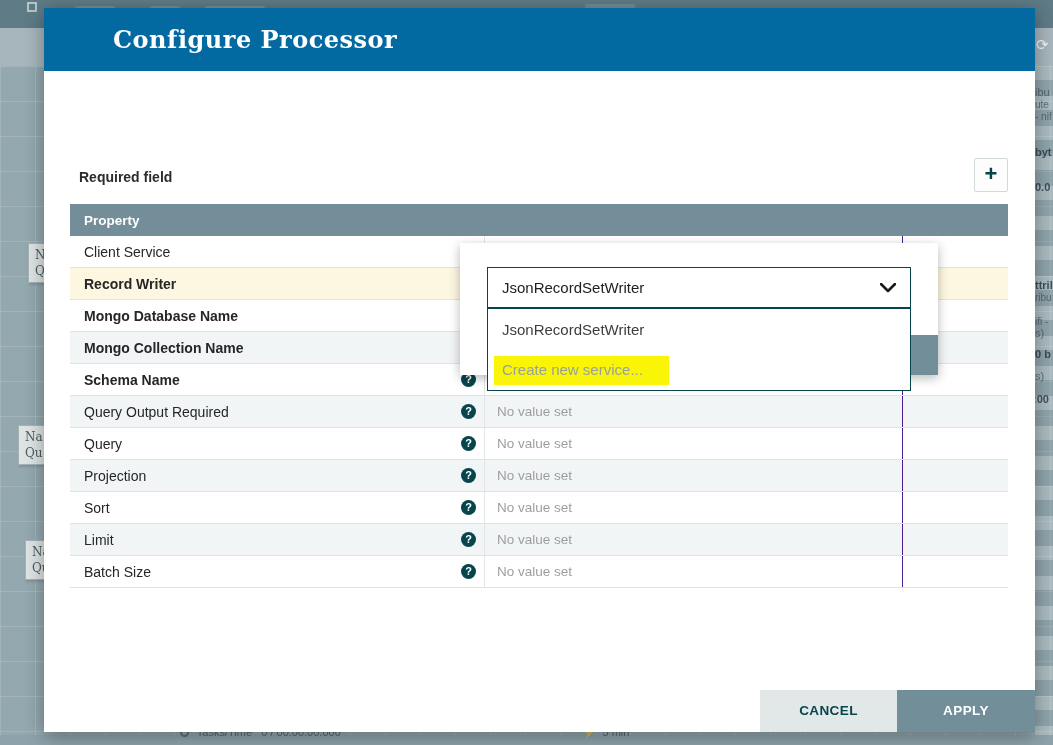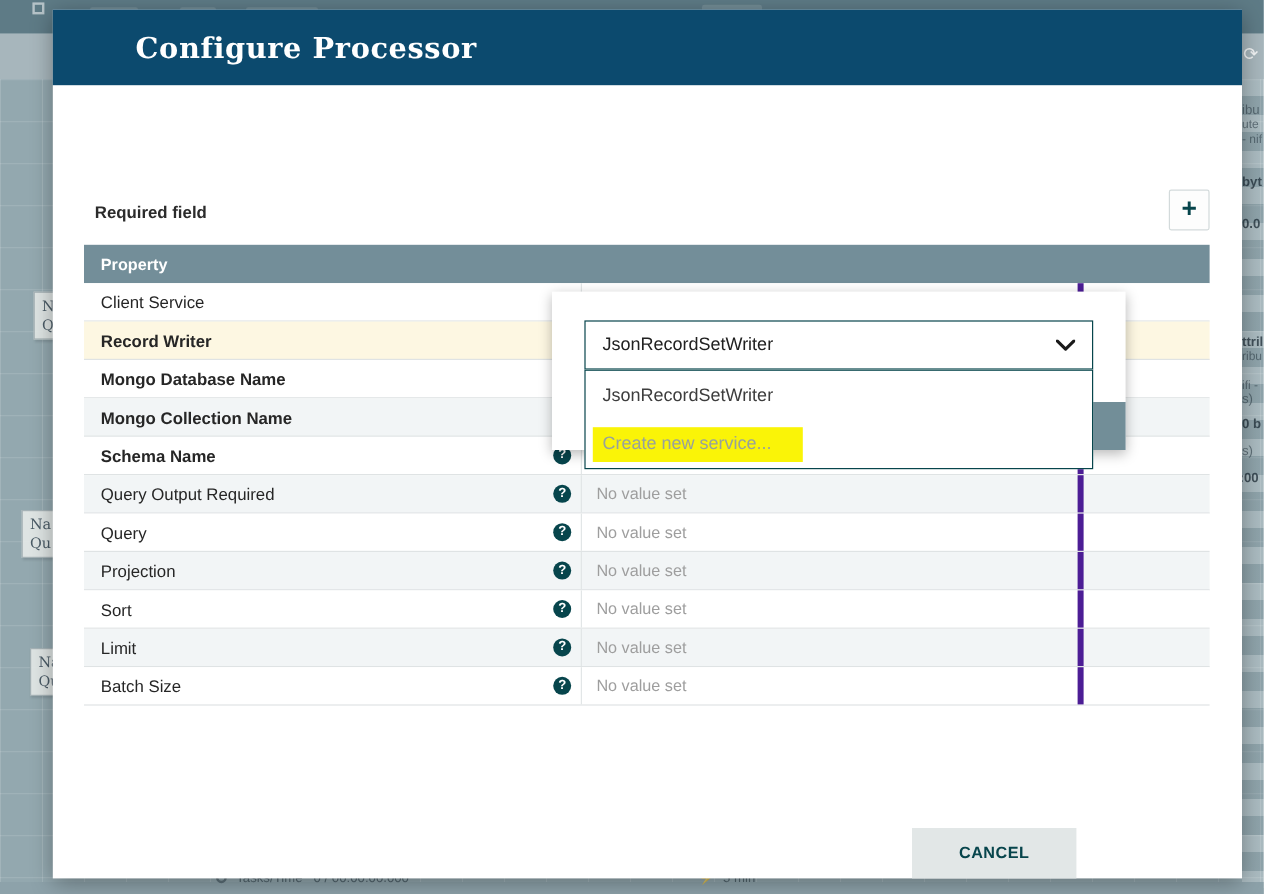--- a/index.html
+++ b/index.html
@@ -44,21 +44,21 @@
   .rfrag { position:absolute; left:1035px; font-size:11px;
     color:rgba(45,62,72,0.60); z-index:1; white-space:nowrap; }
   .rfrag.b { font-weight:bold; color:rgba(35,50,60,0.78); }
   .refresh { position:absolute; left:1036px; top:36px; font-size:15px;
     color:rgba(255,255,255,0.85); z-index:1; }
 
   
   .dialog { position:absolute; left:44px; top:8px; width:991px; height:724px;
     background:#ffffff; z-index:10; box-shadow:0 4px 18px rgba(0,0,0,0.35); }
   .dlg-header { position:absolute; left:0; top:0; width:100%; height:63px;
-    background:#0c4a6e; }
+    background:#0369a1; }
   .dlg-title { position:absolute; left:69px; top:17px; color:#ffffff;
     font-family:"DejaVu Serif", serif; font-weight:bold; font-size:24px;
     letter-spacing:0.5px; }
 
   .tabs { position:absolute; left:26px; top:95px; width:938px; height:42px; }
   .tab-underline { position:absolute; left:0; top:40px; width:938px; height:2px;
     background:#0b4a4d; }
   .tab { position:absolute; top:0; width:143px; height:40px; background:#e8ebeb;
     border:1px solid #d6dcdc; color:#1f5f63; font-weight:bold; font-size:13px;
     letter-spacing:0.6px; text-align:center; line-height:38px; cursor:pointer; }
@@ -80,21 +80,21 @@
   .thead .h-val { width:418px; padding-left:12px; }
   .prow { display:flex; height:32px; border-bottom:1px solid #dfe3e4;
     background:#ffffff; }
   .prow.alt { background:#f2f5f6; }
   .prow.hl { background:#fdf7e2; }
   .cell-prop { width:415px; display:flex; align-items:center;
     justify-content:space-between; padding:0 8px 0 14px;
     border-right:1px solid #e2e6e7; font-size:14px; color:#262626; }
   .cell-prop.req { font-weight:bold; }
   .cell-val { width:418px; display:flex; align-items:center; padding-left:12px;
-    border-right:5px solid #4c1d95; font-size:13.5px; color:#9e9e9e; }
+    border-right:1px solid #4c1d95; font-size:13.5px; color:#9e9e9e; }
   .cell-rest { flex:1; }
   .help { width:15px; height:15px; border-radius:50%; background:#07454c;
     color:#ffffff; font-size:11px; font-weight:bold; text-align:center;
     line-height:15px; flex:0 0 auto; cursor:pointer; }
 
   
   .editor-panel { position:absolute; left:416px; top:235px; width:478px;
     height:132px; background:#ffffff; z-index:20;
     box-shadow:0 3px 10px rgba(0,0,0,0.28); }
   .editor-ok { position:absolute; left:443px; top:92px; width:35px; height:40px;
@@ -284,13 +284,14 @@
     </svg>
   </div>
   <div class="opt-list">
     <div class="opt">JsonRecordSetWriter</div>
     <div class="opt create">
       <span class="hl-mark">Create new service...</span>
     </div>
   </div>
 
   <div class="btn cancel">CANCEL</div>
+  <div class="btn apply">APPLY</div>
 </div>
 
 </body></html>

